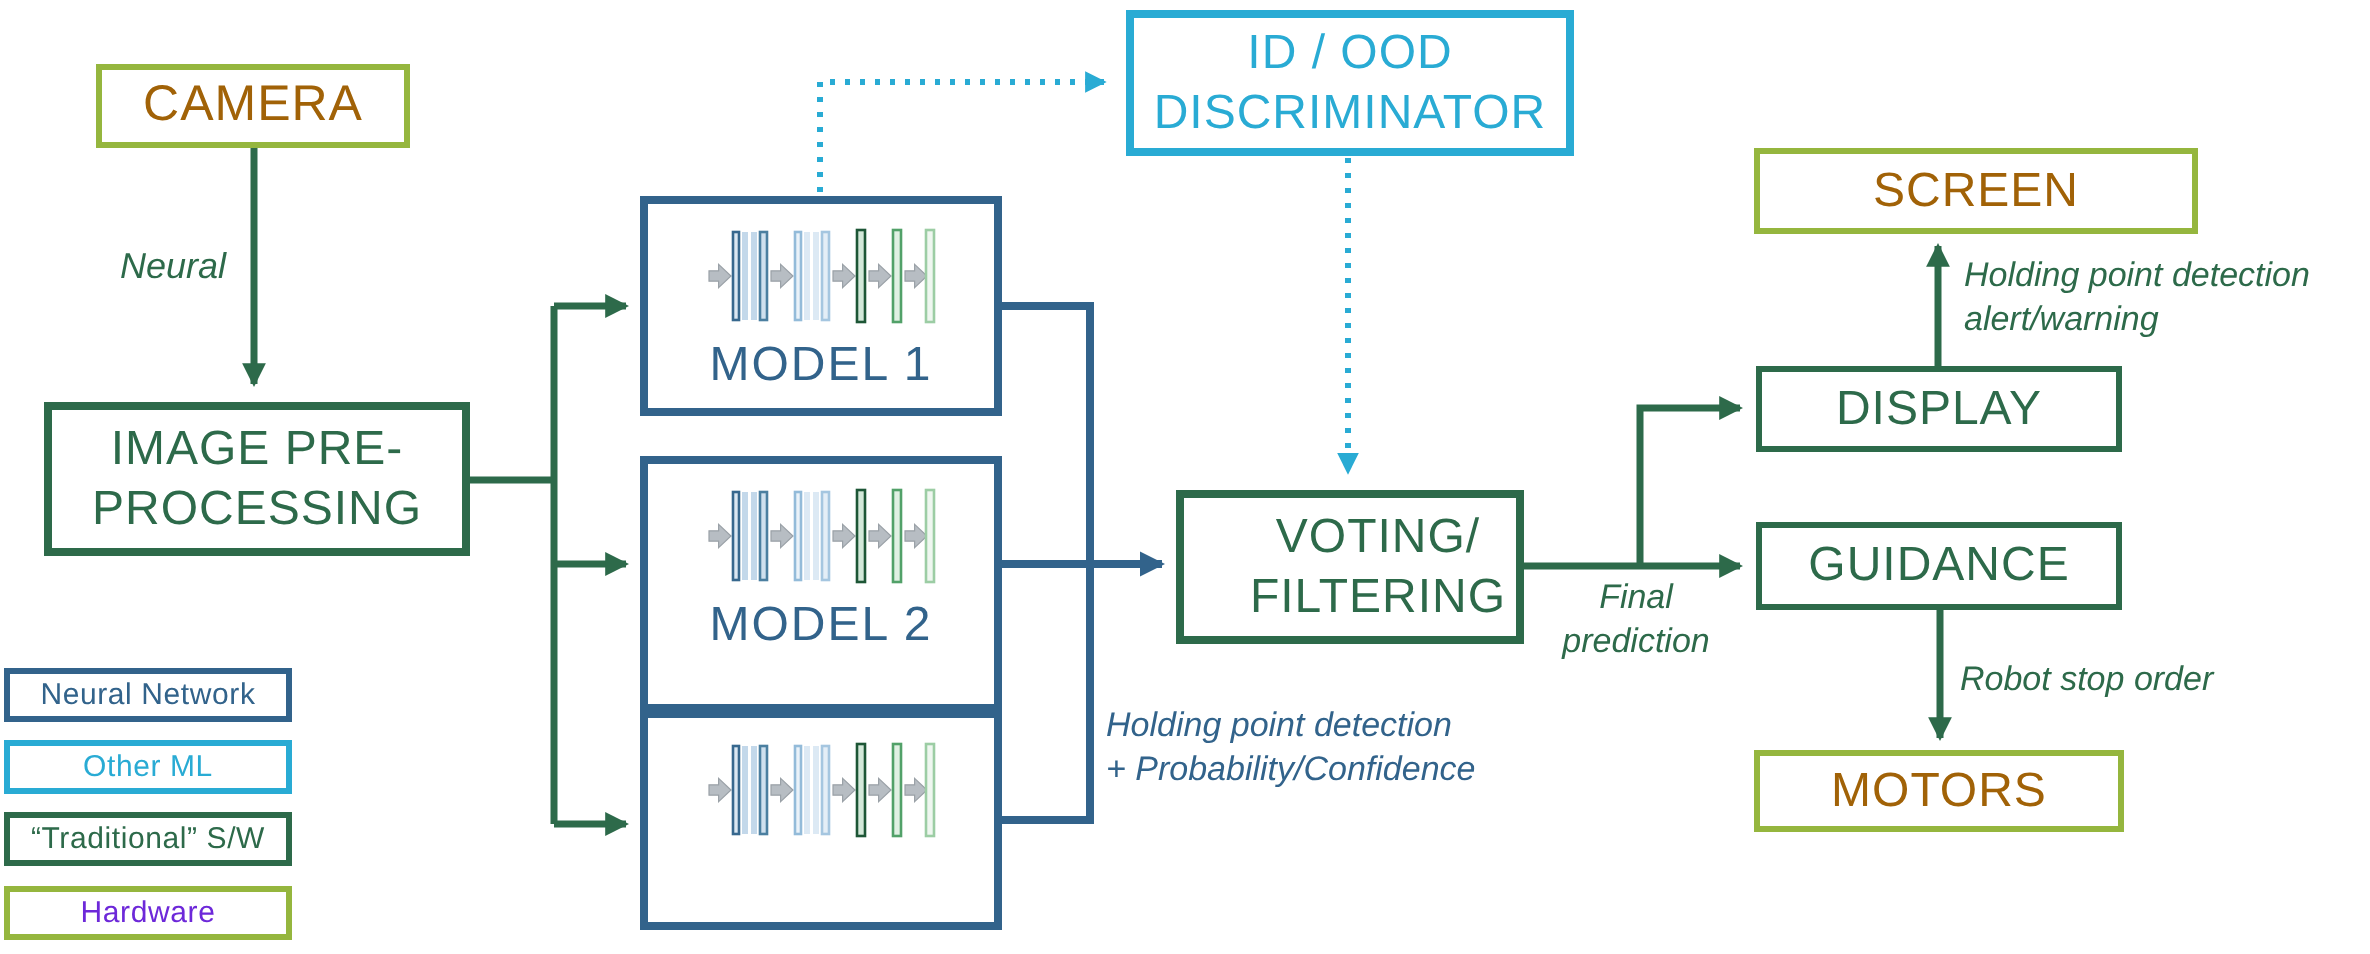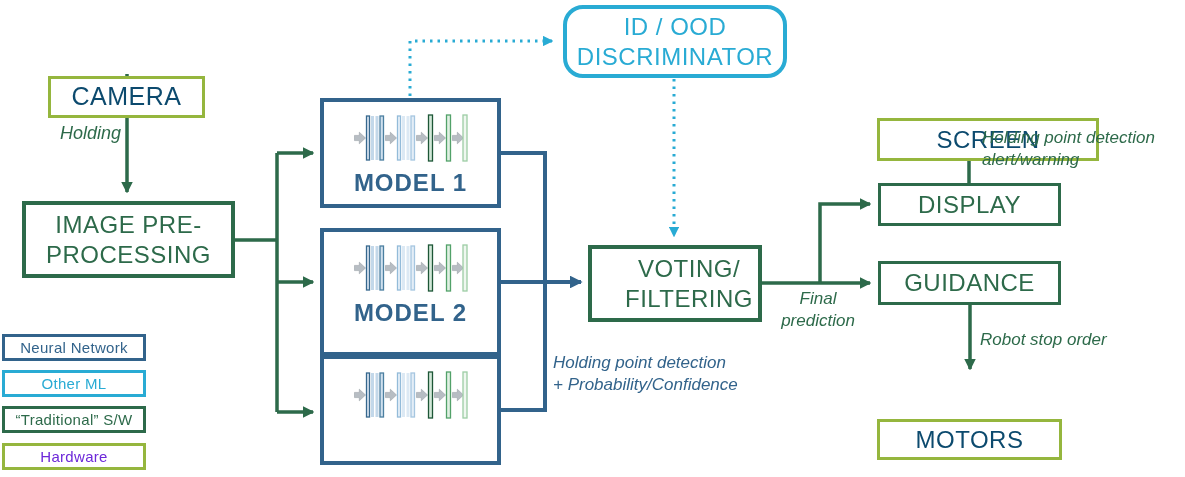--- a/index.html
+++ b/index.html
@@ -18,48 +18,47 @@
     background: #ffffff;
     display: flex;
     align-items: center;
     justify-content: center;
     text-align: center;
     letter-spacing: 0.5px;
     line-height: 1.25;
     white-space: pre-line;
     z-index: 1;
   }
-  .hw  { border: 3px solid #95b63e; color: #0c4a6e; margin-top: 44px; }
+  .hw  { border: 3px solid #95b63e; color: #a16207; }
   .sw  { border: 3px solid #2d6a4a; color: #2d6a4a; }
   .ml  { border: 4px solid #29abd4; color: #29abd4; }
   .sw-thick { border-width: 4px; }
 
   .node-camera   { left: 48px;  top: 32px;  width: 157px; height: 42px;  font-size: 25px; }
   .node-preproc  { left: 22px;  top: 201px; width: 213px; height: 77px;  font-size: 24px; }
-  .node-idood    { left: 563px; top: 5px;   width: 224px; height: 73px;  font-size: 24px; border-radius: 20px; }
+  .node-idood    { left: 563px; top: 5px;   width: 224px; height: 73px;  font-size: 24px; }
   .node-voting   { left: 588px; top: 245px; width: 174px; height: 77px;  font-size: 24px; padding-left: 28px; }
   .node-screen   { left: 877px; top: 74px;  width: 222px; height: 43px;  font-size: 24px; }
   .node-display  { left: 878px; top: 183px; width: 183px; height: 43px;  font-size: 24px; }
   .node-guidance { left: 878px; top: 261px; width: 183px; height: 44px;  font-size: 24px; }
   .node-motors   { left: 877px; top: 375px; width: 185px; height: 41px;  font-size: 24px; }
 
   .model-box {
     position: absolute;
     left: 320px;
     width: 181px;
     height: 110px;
     background: #fff;
     border: 4px solid #32638b;
     display: flex;
     flex-direction: column;
     align-items: center;
     justify-content: flex-start;
     padding-top: 11px;
     z-index: 1;
-    font-weight: bold;
   }
   .model-1 { top: 98px; }
   .model-2 { top: 228px; height: 128px; }
   .model-3 { top: 355px; }
   .model-label { color: #32638b; font-size: 24px; letter-spacing: 1px; margin-top: 6px; }
   .nn-icon { width: 120px; height: 50px; }
 
   .lbl {
     position: absolute;
     font-style: italic;
@@ -211,21 +210,21 @@
           <rect x="56.5" y="3" width="3.5" height="44" fill="#e4eef7" stroke="#a5c6e0" stroke-width="1.3"></rect>
           <path d="M62,22.4 h4.8 v-3.2 l6.2,5.8 -6.2,5.8 v-3.2 h-4.8 z" fill="#b7bdc3" stroke="#9aa1a7" stroke-width="0.6"></path>
           <rect x="74" y="2" width="4" height="46" fill="#d3e8d9" stroke="#1d5636" stroke-width="1.3"></rect>
           <path d="M80,22.4 h4.8 v-3.2 l6.2,5.8 -6.2,5.8 v-3.2 h-4.8 z" fill="#b7bdc3" stroke="#9aa1a7" stroke-width="0.6"></path>
           <rect x="92" y="2" width="4" height="46" fill="#e0f0e3" stroke="#52a169" stroke-width="1.3"></rect>
           <path d="M98,22.4 h4.8 v-3.2 l6.2,5.8 -6.2,5.8 v-3.2 h-4.8 z" fill="#b7bdc3" stroke="#9aa1a7" stroke-width="0.6"></path>
           <rect x="108.5" y="2" width="4" height="46" fill="#eff7f0" stroke="#9ccda4" stroke-width="1.3"></rect>
         </svg></div>
   </div>
 
-  <div class="lbl lbl-images">Holding</div>
+  <div class="lbl lbl-images">Neural</div>
   <div class="lbl lbl-modelout">Holding point detection
 + Probability/Confidence</div>
   <div class="lbl lbl-final">Final
 prediction</div>
   <div class="lbl lbl-alert">Holding point detection
 alert/warning</div>
   <div class="lbl lbl-robot">Robot stop order</div>
 
   <div class="legend">
     <div class="legend-item" style="border-color: rgb(50, 99, 139); color: rgb(50, 99, 139);">Neural Network</div>

